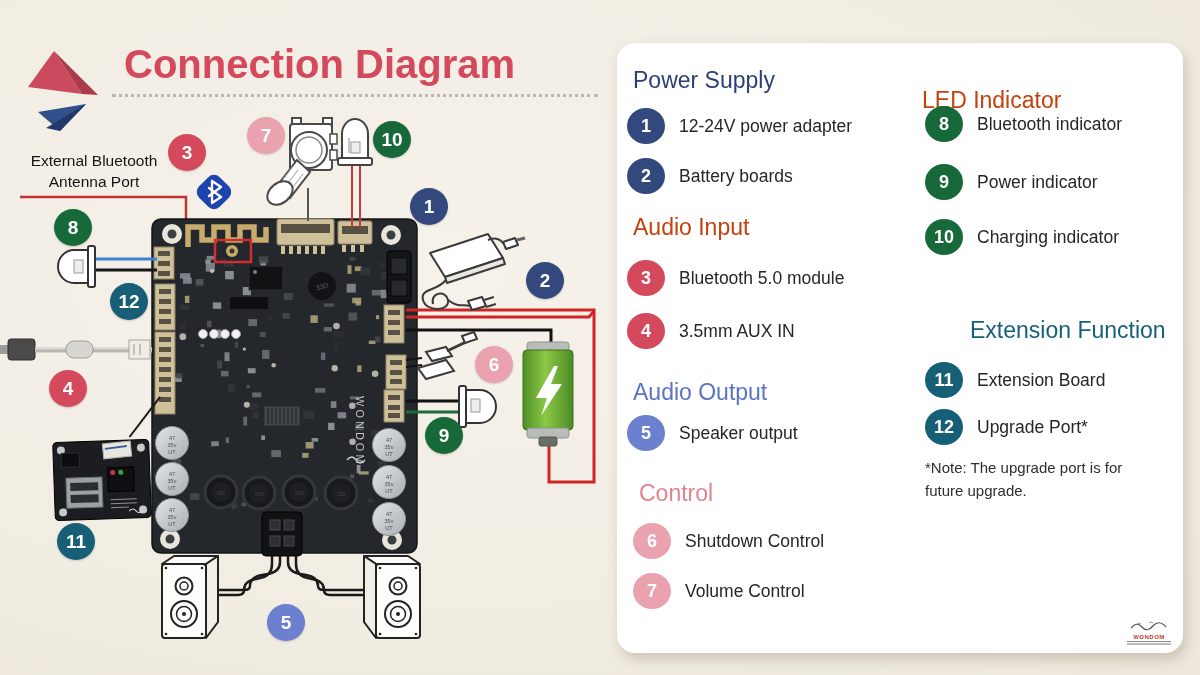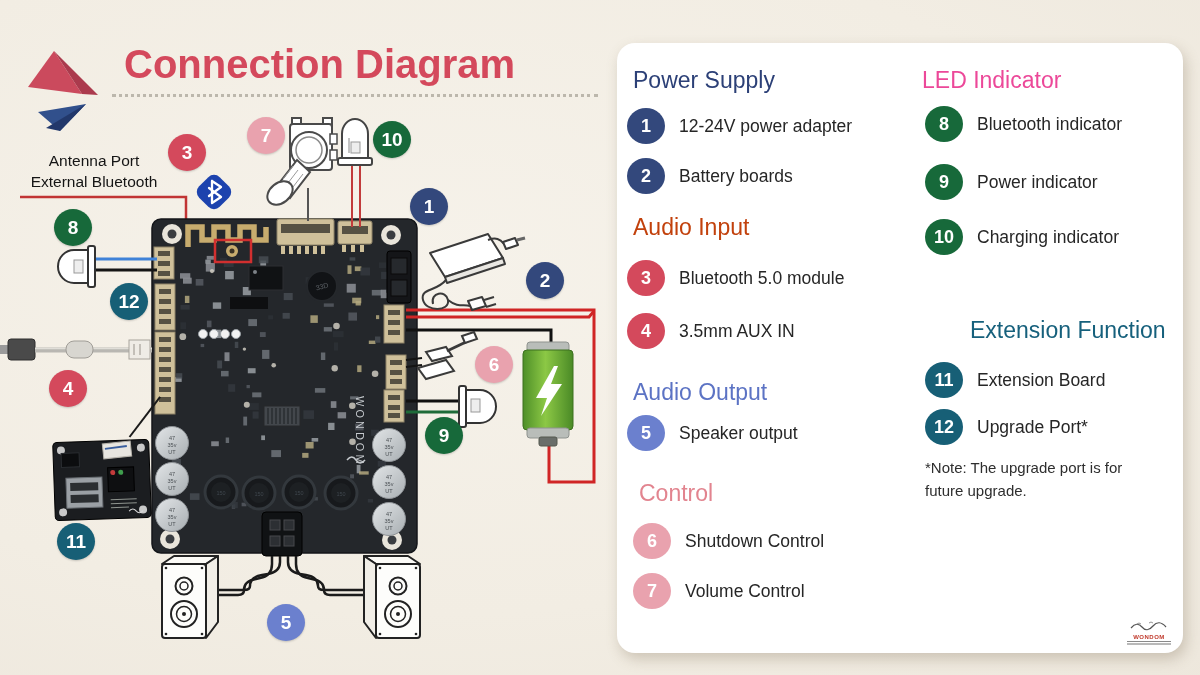--- a/index.html
+++ b/index.html
@@ -25,40 +25,40 @@
        align-items:center;justify-content:center;color:#fff;font-size:19px;font-weight:700;
        z-index:4;box-shadow:0 1px 2px rgba(0,0,0,.18);}
   .c-navy{background:#33487c;} .c-red{background:#d4495c;} .c-peri{background:#6b80ce;}
   .c-pink{background:#e9a2ae;} .c-green{background:#17693a;} .c-teal{background:#175f76;}
 
   
   .panel{position:absolute;left:617px;top:43px;width:566px;height:610px;background:#ffffff;
          border-radius:18px;box-shadow:3px 6px 14px rgba(110,95,70,.28);z-index:2;}
   .hdr{position:absolute;font-size:23px;font-weight:400;white-space:nowrap;}
   .h-navy{color:#2c4077;} .h-red{color:#c2410c;} .h-peri{color:#5c73c4;}
-  .h-pink{color:#e2848f;} .h-green{color:#ec4899;} .h-teal{color:#16607c;}
+  .h-pink{color:#e2848f;} .h-green{color:#c2410c;margin-top:20px;} .h-teal{color:#16607c;}
   .it{position:absolute;display:flex;align-items:center;height:38px;white-space:nowrap;}
   .it .bub2{width:38px;height:36px;border-radius:50%;display:flex;align-items:center;
             justify-content:center;color:#fff;font-size:18px;font-weight:700;flex:0 0 auto;}
   .it .lbl{margin-left:14px;font-size:17.5px;color:#262626;}
   .note{position:absolute;left:308px;top:414px;width:236px;font-size:15px;line-height:1.5;color:#2e2e2e;}
   .mini-logo{position:absolute;right:12px;bottom:8px;width:44px;text-align:center;line-height:1;}
   .mini-logo .brand{font-size:6px;font-weight:700;color:#c0392b;letter-spacing:.5px;border-bottom:1px solid #8a8a8a;display:block;padding-bottom:1px;}
   .mini-logo .bar{display:block;height:2px;background:#b9b9b9;margin-top:1px;}
 </style>
 </head>
 <body>
 
 <div class="stage">
 
   <div class="page-title">Connection Diagram</div>
   <div class="title-dots"></div>
   <div class="ant-label">
+    <span>External Bluetooth</span>
     <span>Antenna Port</span>
-    <span>External Bluetooth</span>
   </div>
 
   <svg class="diagram-svg" width="1200" height="675" viewBox="0 0 1200 675">
     <defs>
       <linearGradient id="gcap" x1="0" y1="0" x2="1" y2="1">
         <stop offset="0" stop-color="#e2e5e7"></stop>
           <stop offset="1" stop-color="#a8aeb2"></stop>
       </linearGradient>
       <linearGradient id="gbat" x1="0" y1="0" x2="1" y2="0">
         <stop offset="0" stop-color="#4e8f28"></stop>

